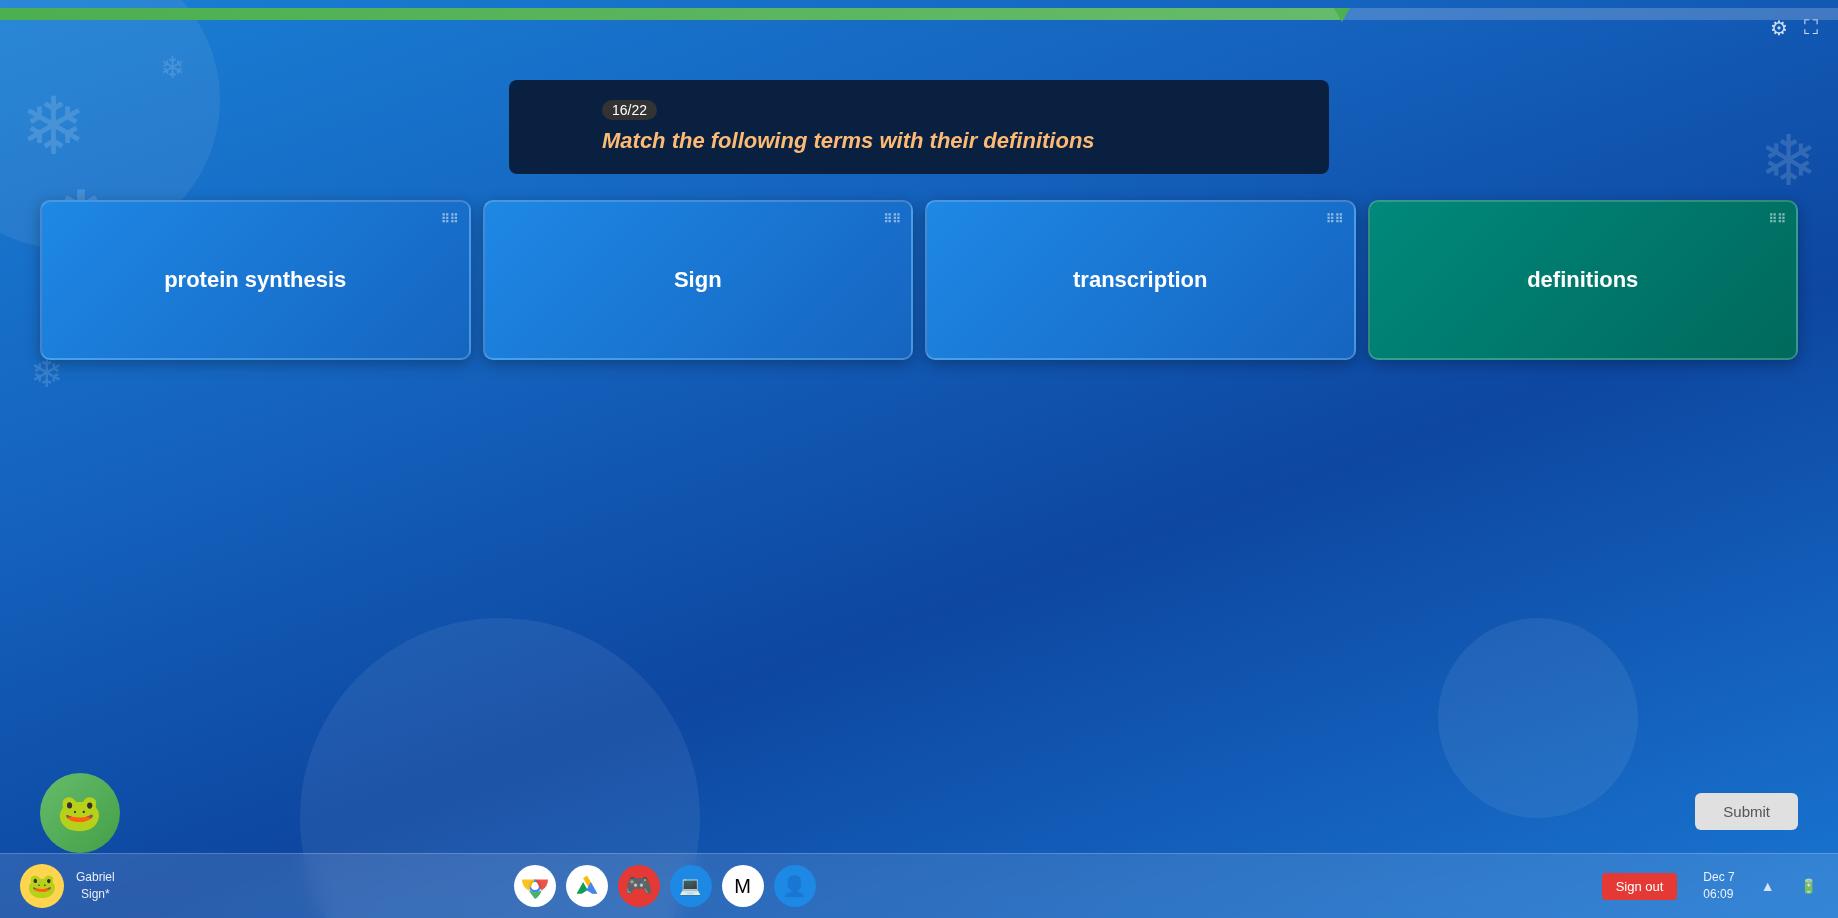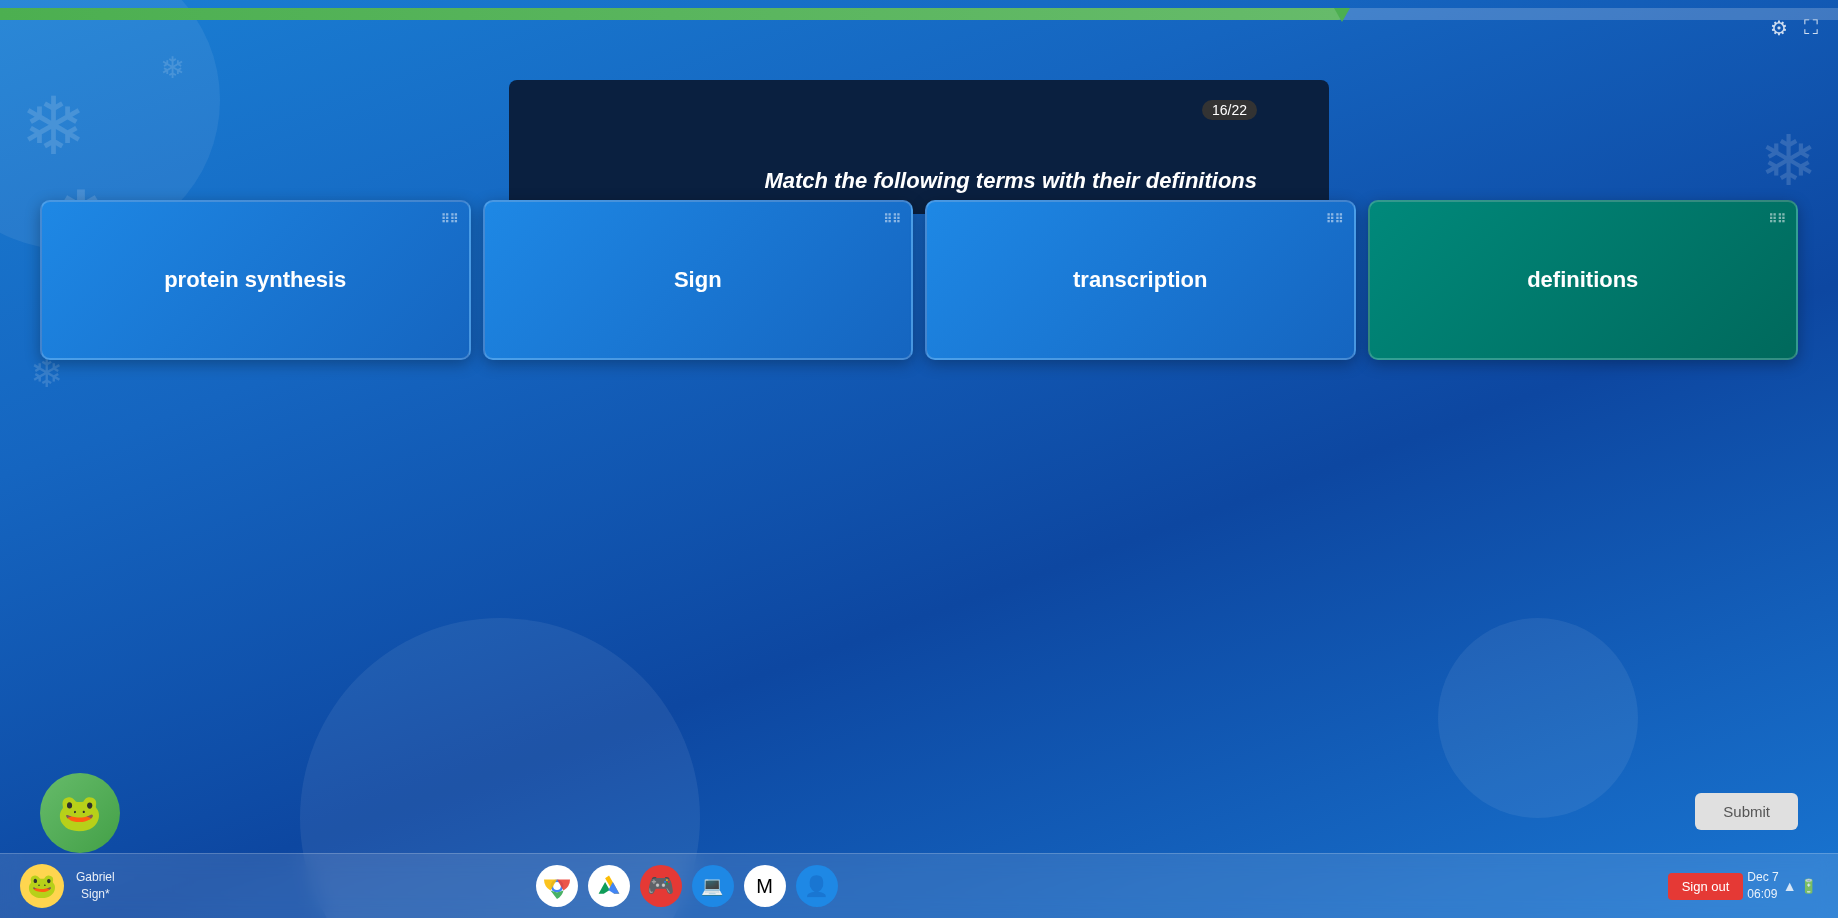--- a/index.html
+++ b/index.html
@@ -77,41 +77,40 @@
     }
 
     
     .question-header {
       position: absolute;
       top: 80px;
       left: 50%;
       transform: translateX(-50%);
       background: #0a2040;
       border-radius: 8px;
-      padding: 20px 72px;
-      text-align: right;
+      padding: 20px 93px;
+      text-align: left;
       min-width: 820px;
     }
 
     .question-counter {
       background: #333;
       color: #fff;
       border-radius: 12px;
       padding: 2px 10px;
       font-size: 14px;
       display: inline-block;
       margin-bottom: 8px;
     }
 
     .question-text {
-      color: #ffffff;
+      color: #fdba74;
       font-size: 22px;
       font-style: italic;
       font-weight: 600;
-      margin-top: 40px;
     }
 
     
     .cards-section {
       position: absolute;
       top: 200px;
       left: 40px;
       right: 40px;
     }
 
@@ -212,21 +211,21 @@
       display: flex;
       align-items: center;
       justify-content: center;
       font-size: 20px;
       cursor: pointer;
     }
 
     .taskbar-right {
       display: flex;
       align-items: center;
-      gap: 4px;
+      gap: 26px;
       margin-left: auto;
     }
 
     .sign-out-btn {
       background: #e53935;
       color: #fff;
       border: none;
       border-radius: 4px;
       padding: 6px 14px;
       font-size: 13px;

